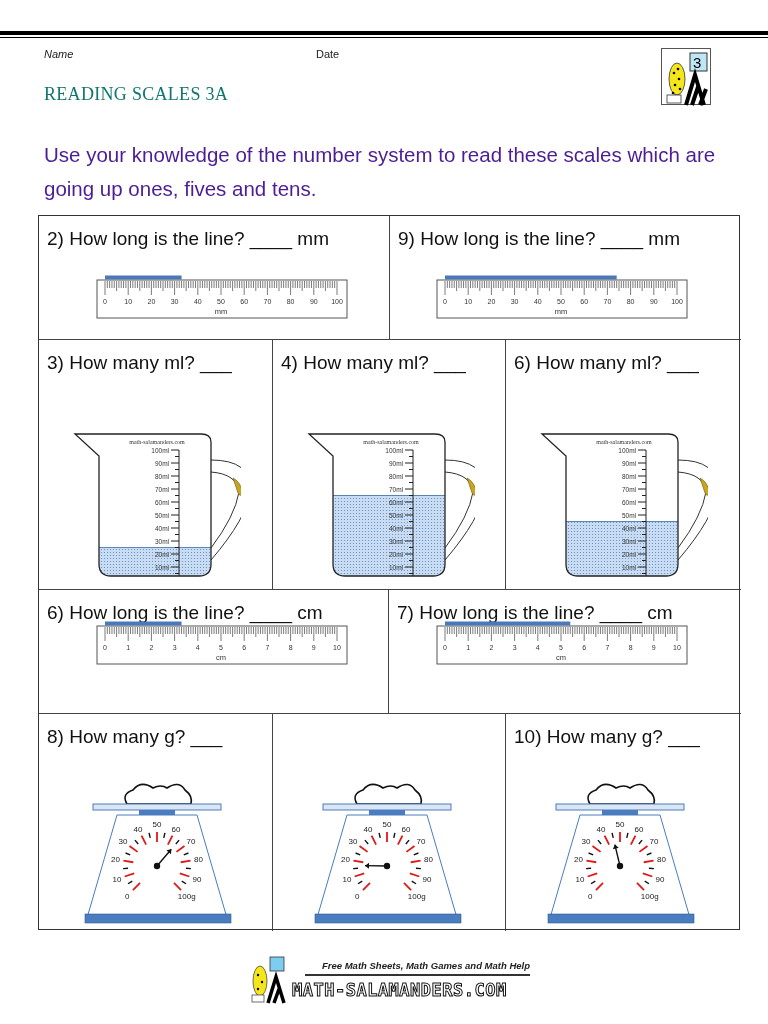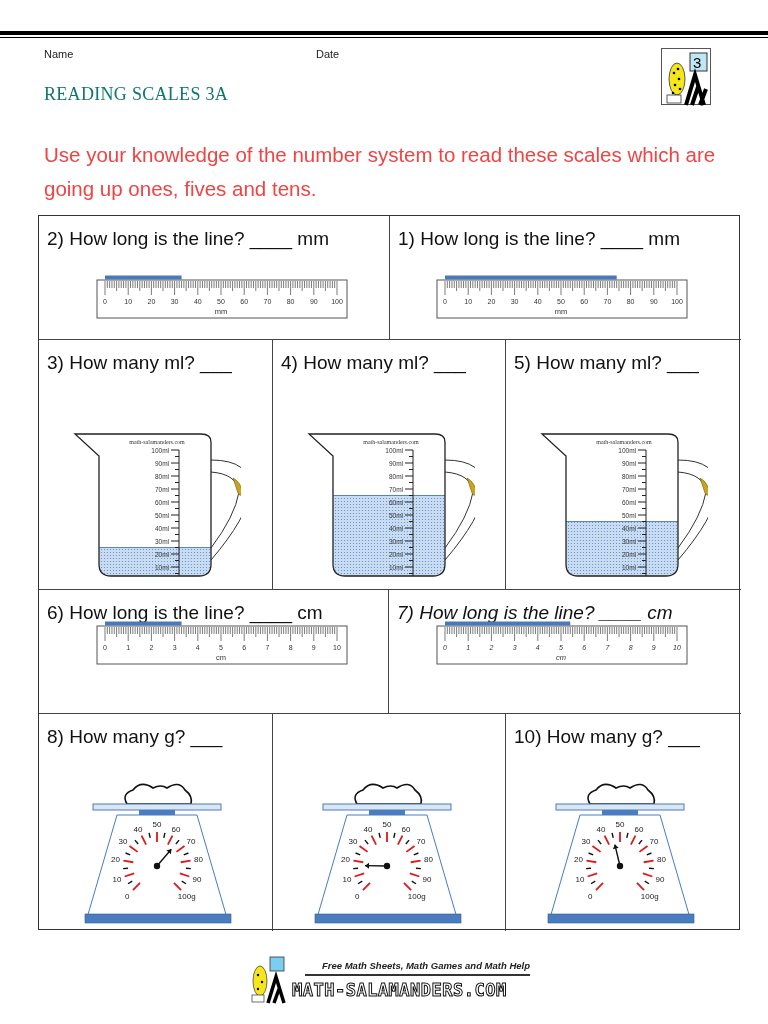--- a/index.html
+++ b/index.html
@@ -2,37 +2,37 @@
 <html><head>
 <meta charset="utf-8">
 <style>
   * { box-sizing: border-box; margin: 0; padding: 0; }
   html, body { width: 768px; height: 1024px; background: #fff; overflow: hidden; }
   body { position: relative; font-family: "Liberation Sans", "DejaVu Sans", sans-serif; color: #111; }
   .rule-thick { position: absolute; left: 0; top: 31px; width: 768px; height: 4px; background: #000; }
   .rule-thin { position: absolute; left: 0; top: 37px; width: 768px; height: 1px; background: #000; }
   .lbl { position: absolute; font-size: 11px; color: #222; }
   .title { position: absolute; left: 44px; top: 84px; font-family: "Liberation Serif", "DejaVu Serif", serif; font-size: 18px; color: #0f766e; letter-spacing: 0.3px; }
-  .instr { position: absolute; left: 44px; top: 138px; width: 700px; font-size: 20.5px; line-height: 34px; color: #ef4444; }
+  .instr { position: absolute; left: 44px; top: 138px; width: 700px; font-size: 20.5px; line-height: 34px; color: #4c1d95; }
   .logo-box { position: absolute; left: 661px; top: 48px; width: 50px; height: 57px; border: 1px solid #555; background: #fff; }
   .grid { position: absolute; left: 38px; top: 215px; width: 702px; height: 715px; border: 1.5px solid #333; }
   .cell { position: absolute; border-color: #444; border-style: solid; border-width: 0; }
   .q { position: absolute; left: 8px; top: 12px; font-size: 19px; white-space: nowrap; color: #111; }
   svg { position: absolute; }
   .footer-tag { position: absolute; left: 322px; top: 960px; font-size: 9.5px; font-weight: bold; color: #222; font-style: italic; }
   .footer-line { position: absolute; left: 305px; top: 974px; width: 225px; height: 1.5px; background: #333; }
   .footer-brand { position: absolute; left: 292px; top: 980px; font-family: "DejaVu Sans Mono", monospace; font-size: 17px; font-weight: bold; letter-spacing: 0.5px; color: #fff; -webkit-text-stroke: 1px #111; }
 </style>
 </head>
 <body>
 
 <div class="rule-thick"></div>
 <div class="rule-thin"></div>
 
-<div class="lbl" style="left:44px;top:48px;">Name</div>
+<div class="lbl" style="left:44px;top:48px;font-style:italic;">Name</div>
 <div class="lbl" style="left:316px;top:48px;">Date</div>
 
 <div class="logo-box">
   <svg width="50" height="57" viewBox="0 0 50 57" style="left:0;top:0;">
     <rect x="28" y="4" width="17" height="18" fill="#bfe6f5" stroke="#333" stroke-width="1"></rect>
     <text x="31" y="19" font-size="15" font-family="Liberation Sans, sans-serif" fill="#000">3</text>
     <path d="M24 56 L33 26 L42 56 M30 56 L36 38 M38 56 L44 40" stroke="#000" stroke-width="4" fill="none"></path>
     <ellipse cx="15" cy="30" rx="8" ry="16" fill="#f5e61c" stroke="#333" stroke-width="0.8"></ellipse>
     <circle cx="12" cy="24" r="1.3" fill="#000"></circle>
       <circle cx="17" cy="30" r="1.3" fill="#000"></circle>
@@ -163,21 +163,21 @@
         <text x="149.2" y="32" font-size="7" text-anchor="middle" fill="#333" font-family="Liberation Sans, sans-serif">60</text>
         <text x="172.4" y="32" font-size="7" text-anchor="middle" fill="#333" font-family="Liberation Sans, sans-serif">70</text>
         <text x="195.6" y="32" font-size="7" text-anchor="middle" fill="#333" font-family="Liberation Sans, sans-serif">80</text>
         <text x="218.8" y="32" font-size="7" text-anchor="middle" fill="#333" font-family="Liberation Sans, sans-serif">90</text>
         <text x="242" y="32" font-size="7" text-anchor="middle" fill="#333" font-family="Liberation Sans, sans-serif">100</text>
         <text x="126" y="42" font-size="7.5" text-anchor="middle" fill="#333" font-family="Liberation Sans, sans-serif">mm</text>
         <rect x="10" y="3.5" width="76.56" height="4" fill="#4a78b8"></rect>
       </svg>
   </div>
   <div class="cell" style="left:351px;top:0;width:351px;height:124px;border-bottom-width:1.5px;">
-    <div class="q">1) How long is the line? ____ mm</div>
+    <div class="q">9) How long is the line? ____ mm</div>
     <svg width="260" height="50" style="left:45px;top:56px;" id="ruler2">
         <rect x="2" y="8" width="250" height="38" fill="#fff" stroke="#555" stroke-width="1"></rect>
         <line x1="10" y1="9" x2="10" y2="23" stroke="#444" stroke-width="0.7"></line>
         <line x1="12.32" y1="9" x2="12.32" y2="16" stroke="#444" stroke-width="0.7"></line>
         <line x1="14.64" y1="9" x2="14.64" y2="16" stroke="#444" stroke-width="0.7"></line>
         <line x1="16.96" y1="9" x2="16.96" y2="16" stroke="#444" stroke-width="0.7"></line>
         <line x1="19.28" y1="9" x2="19.28" y2="16" stroke="#444" stroke-width="0.7"></line>
         <line x1="21.6" y1="9" x2="21.6" y2="19" stroke="#444" stroke-width="0.7"></line>
         <line x1="23.92" y1="9" x2="23.92" y2="16" stroke="#444" stroke-width="0.7"></line>
         <line x1="26.24" y1="9" x2="26.24" y2="16" stroke="#444" stroke-width="0.7"></line>
@@ -388,21 +388,21 @@
         <text x="108" y="93.5" font-size="6.5" text-anchor="end" fill="#333" font-family="Liberation Sans, sans-serif">70ml</text>
         <text x="108" y="106.5" font-size="6.5" text-anchor="end" fill="#333" font-family="Liberation Sans, sans-serif">60ml</text>
         <text x="108" y="119.5" font-size="6.5" text-anchor="end" fill="#333" font-family="Liberation Sans, sans-serif">50ml</text>
         <text x="108" y="132.5" font-size="6.5" text-anchor="end" fill="#333" font-family="Liberation Sans, sans-serif">40ml</text>
         <text x="108" y="145.5" font-size="6.5" text-anchor="end" fill="#333" font-family="Liberation Sans, sans-serif">30ml</text>
         <text x="108" y="158.5" font-size="6.5" text-anchor="end" fill="#333" font-family="Liberation Sans, sans-serif">20ml</text>
         <text x="108" y="171.5" font-size="6.5" text-anchor="end" fill="#333" font-family="Liberation Sans, sans-serif">10ml</text>
       </svg>
   </div>
   <div class="cell" style="left:467px;top:124px;width:235px;height:250px;border-bottom-width:1.5px;">
-    <div class="q">5) How many ml? ___</div>
+    <div class="q">6) How many ml? ___</div>
     <svg width="180" height="190" style="left:22px;top:58px;" id="jug5">
         <defs>
           <clipPath id="clip-jug5">
             <path d="M38 58 L38 166 Q38 178 50 178 L138 178 Q150 178 150 166 L150 44 Q150 36 140 36 L14 36 Z"></path>
           </clipPath>
           <pattern id="dots-jug5" width="3" height="3" patternUnits="userSpaceOnUse">
             <rect width="3" height="3" fill="#c9dcf2"></rect>
             <circle cx="1.5" cy="1.5" r="0.6" fill="#5b8bc9"></circle>
           </pattern>
         </defs>
@@ -560,21 +560,21 @@
         <text x="126" y="32" font-size="7" text-anchor="middle" fill="#333" font-family="Liberation Sans, sans-serif">5</text>
         <text x="149.2" y="32" font-size="7" text-anchor="middle" fill="#333" font-family="Liberation Sans, sans-serif">6</text>
         <text x="172.4" y="32" font-size="7" text-anchor="middle" fill="#333" font-family="Liberation Sans, sans-serif">7</text>
         <text x="195.6" y="32" font-size="7" text-anchor="middle" fill="#333" font-family="Liberation Sans, sans-serif">8</text>
         <text x="218.8" y="32" font-size="7" text-anchor="middle" fill="#333" font-family="Liberation Sans, sans-serif">9</text>
         <text x="242" y="32" font-size="7" text-anchor="middle" fill="#333" font-family="Liberation Sans, sans-serif">10</text>
         <text x="126" y="42" font-size="7.5" text-anchor="middle" fill="#333" font-family="Liberation Sans, sans-serif">cm</text>
         <rect x="10" y="3.5" width="76.55999999999999" height="4" fill="#4a78b8"></rect>
       </svg>
   </div>
-  <div class="cell" style="left:350px;top:374px;width:352px;height:124px;border-bottom-width:1.5px;font-style:italic;">
+  <div class="cell" style="left:350px;top:374px;width:352px;height:124px;border-bottom-width:1.5px;">
     <div class="q">7) How long is the line? ____ cm</div>
     <svg width="260" height="50" style="left:46px;top:28px;" id="ruler7">
         <rect x="2" y="8" width="250" height="38" fill="#fff" stroke="#555" stroke-width="1"></rect>
         <line x1="10" y1="9" x2="10" y2="23" stroke="#444" stroke-width="0.7"></line>
         <line x1="12.32" y1="9" x2="12.32" y2="16" stroke="#444" stroke-width="0.7"></line>
         <line x1="14.64" y1="9" x2="14.64" y2="16" stroke="#444" stroke-width="0.7"></line>
         <line x1="16.96" y1="9" x2="16.96" y2="16" stroke="#444" stroke-width="0.7"></line>
         <line x1="19.28" y1="9" x2="19.28" y2="16" stroke="#444" stroke-width="0.7"></line>
         <line x1="21.6" y1="9" x2="21.6" y2="19" stroke="#444" stroke-width="0.7"></line>
         <line x1="23.92" y1="9" x2="23.92" y2="16" stroke="#444" stroke-width="0.7"></line>

